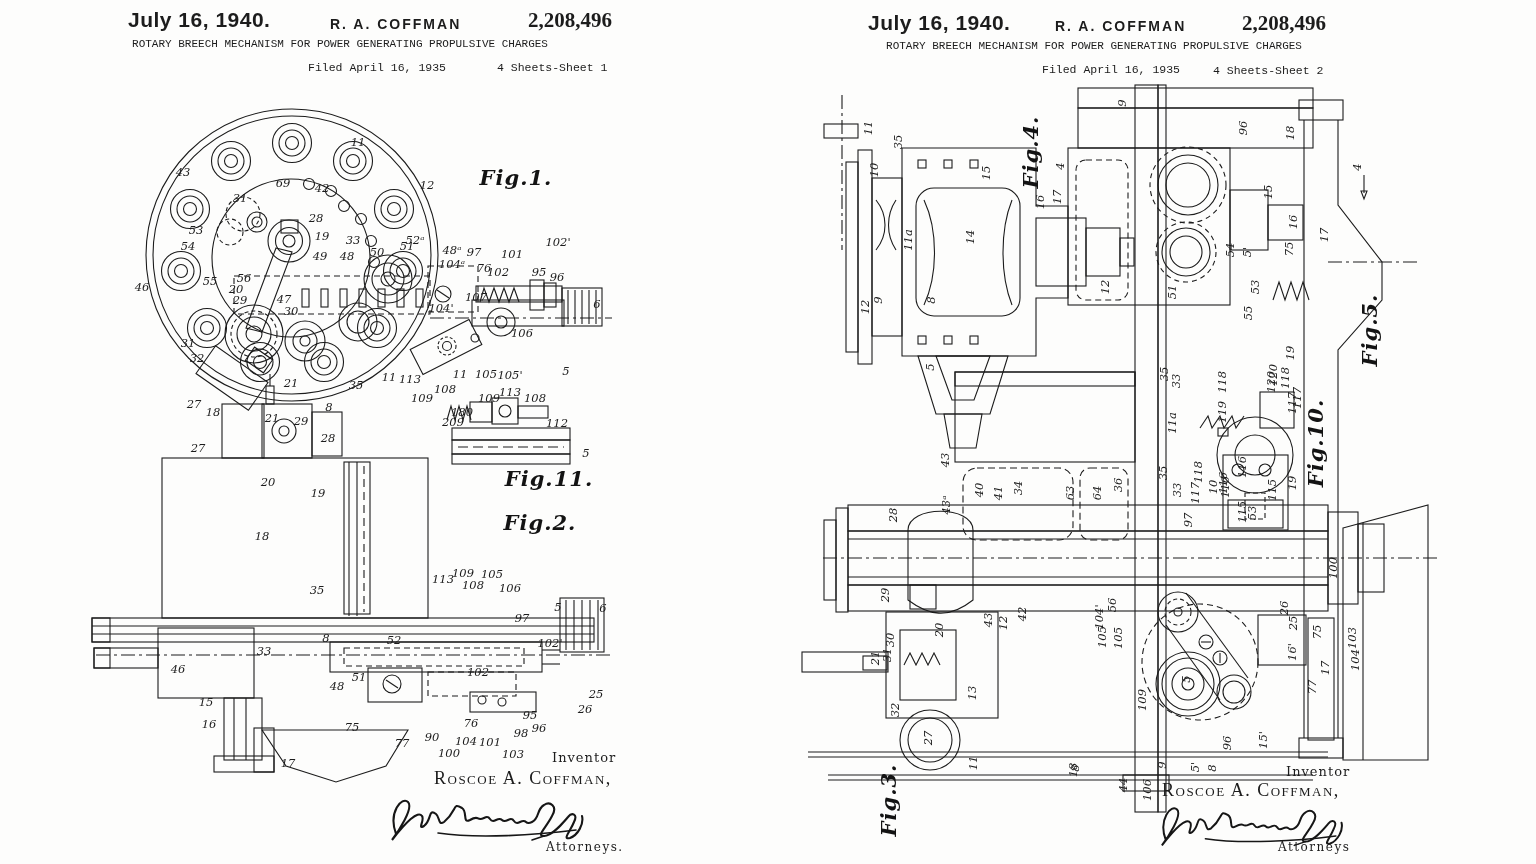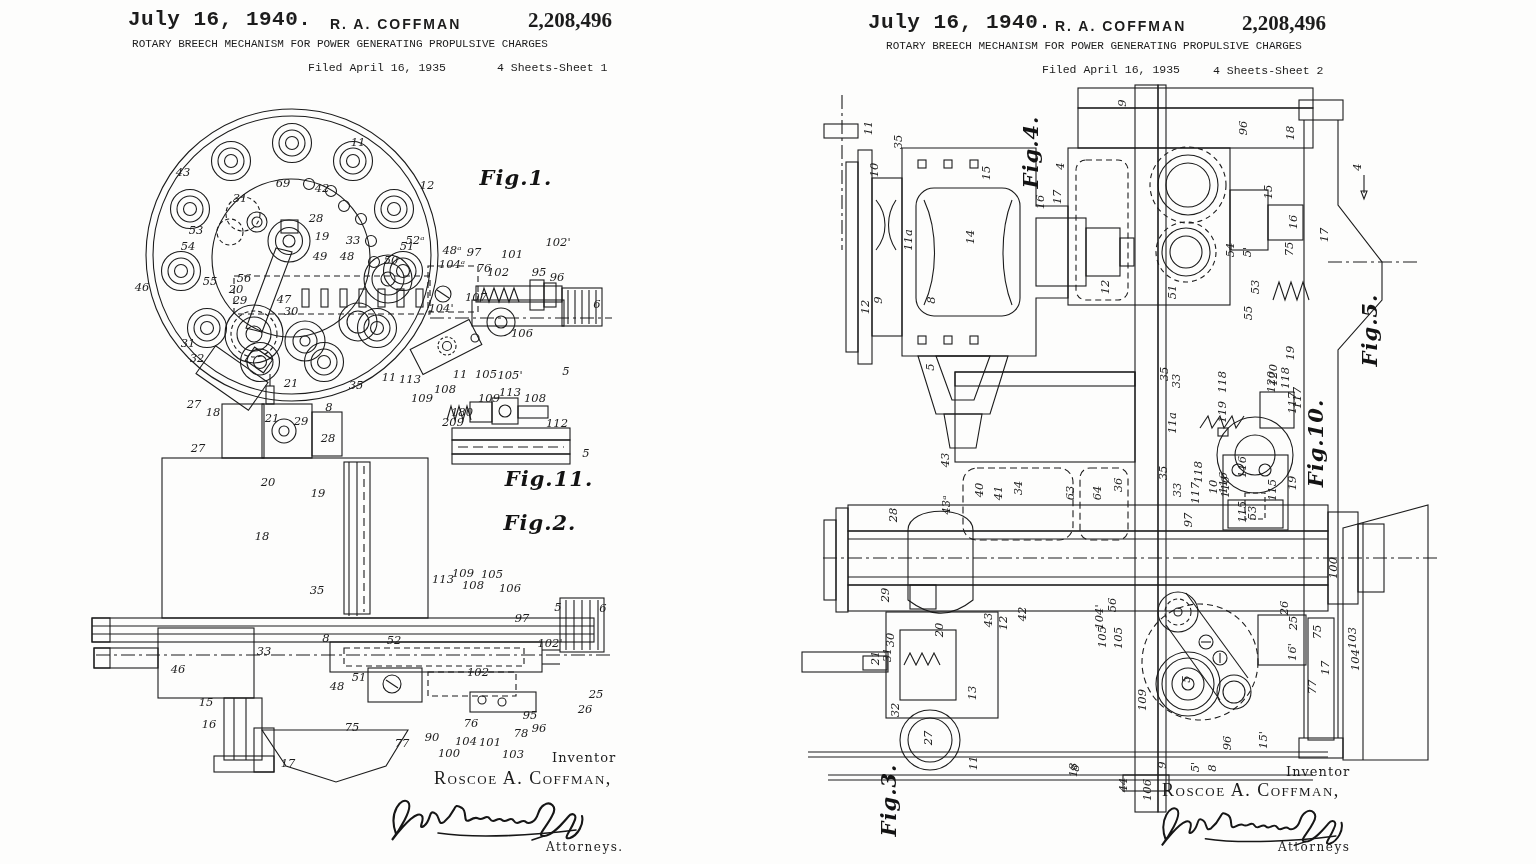--- a/index.html
+++ b/index.html
@@ -1,20 +1,20 @@
 <!DOCTYPE html>
 <html><head>
 <meta charset="utf-8">
 <style>
   html,body{margin:0;padding:0;background:#fdfdfc;}
   body{width:1536px;height:864px;position:relative;overflow:hidden;
        font-family:"Liberation Serif",serif;color:#1c1c1c;}
   .page{position:absolute;top:0;width:768px;height:864px;background:#fdfdfc;}
   #page-left{left:0;} #page-right{left:768px;}
-  .hdr-date{position:absolute;font-family:Liberation Mono, monospace;font-weight:bold;font-size:21px;letter-spacing:.5px;}
+  .hdr-date{position:absolute;font-family:Liberation Sans, sans-serif;font-weight:bold;font-size:21px;letter-spacing:.5px;}
   .hdr-name{position:absolute;font-family:"Liberation Sans",sans-serif;font-weight:bold;font-size:14px;letter-spacing:2px;}
   .hdr-num{position:absolute;font-family:"Liberation Serif",serif;font-weight:bold;font-size:21px;}
   .hdr-title{position:absolute;font-family:"Liberation Mono",monospace;font-size:11px;text-align:center;white-space:nowrap;}
   .hdr-filed,.hdr-sheet{position:absolute;font-family:"Liberation Mono",monospace;font-size:11.5px;white-space:nowrap;}
   .labels{position:absolute;left:0;top:0;width:768px;height:864px;pointer-events:none;}
   .ref{position:absolute;font-family:"DejaVu Serif",serif;font-style:italic;font-size:11.5px;color:#1c1c1c;
        transform:translate(-50%,-50%) rotate(var(--r,0deg));white-space:nowrap;}
   .figlabel{position:absolute;font-family:"DejaVu Serif",serif;font-style:italic;font-weight:bold;font-size:21px;
        letter-spacing:1px;color:#131313;transform:translate(-50%,-50%) rotate(var(--r,0deg));white-space:nowrap;}
   .inv-cap{position:absolute;font-family:"DejaVu Serif",serif;font-size:13px;letter-spacing:1px;}
@@ -248,21 +248,21 @@
       <span class="ref" style="left: 194px; top: 404px; --r: 0deg;">27</span>
       <span class="ref" style="left: 213px; top: 412px; --r: 0deg;">18</span>
       <span class="ref" style="left: 291px; top: 383px; --r: 0deg;">21</span>
       <span class="ref" style="left: 329px; top: 407px; --r: 0deg;">8</span>
       <span class="ref" style="left: 356px; top: 385px; --r: 0deg;">35</span>
       <span class="ref" style="left: 322px; top: 236px; --r: 0deg;">19</span>
       <span class="ref" style="left: 316px; top: 218px; --r: 0deg;">28</span>
       <span class="ref" style="left: 353px; top: 240px; --r: 0deg;">33</span>
       <span class="ref" style="left: 320px; top: 256px; --r: 0deg;">49</span>
       <span class="ref" style="left: 347px; top: 256px; --r: 0deg;">48</span>
-      <span class="ref" style="left: 377px; top: 260px; margin-left: 14px; --r: 0deg;">50</span>
+      <span class="ref" style="left: 377px; top: 252px; --r: 0deg;">50</span>
       <span class="ref" style="left: 407px; top: 246px; --r: 0deg;">51</span>
       <span class="ref" style="left: 415px; top: 240px; --r: 0deg;">52ᵃ</span>
       <span class="ref" style="left: 452px; top: 250px; --r: 0deg;">48ᵃ</span>
       <span class="ref" style="left: 474px; top: 252px; --r: 0deg;">97</span>
       <span class="ref" style="left: 512px; top: 254px; --r: 0deg;">101</span>
       <span class="ref" style="left: 452px; top: 264px; --r: 0deg;">104ᵃ</span>
       <span class="ref" style="left: 484px; top: 268px; --r: 0deg;">76</span>
       <span class="ref" style="left: 498px; top: 272px; --r: 0deg;">102</span>
       <span class="ref" style="left: 558px; top: 242px; --r: 0deg;">102'</span>
       <span class="ref" style="left: 539px; top: 272px; --r: 0deg;">95</span>
@@ -317,21 +317,21 @@
       <span class="ref" style="left: 510px; top: 588px; --r: 0deg;">106</span>
       <span class="ref" style="left: 522px; top: 618px; --r: 0deg;">97</span>
       <span class="ref" style="left: 558px; top: 607px; --r: 0deg;">5</span>
       <span class="ref" style="left: 603px; top: 608px; --r: 0deg;">6</span>
       <span class="ref" style="left: 550px; top: 643px; --r: 0deg;">102'</span>
       <span class="ref" style="left: 478px; top: 672px; --r: 0deg;">102</span>
       <span class="ref" style="left: 596px; top: 694px; --r: 0deg;">25</span>
       <span class="ref" style="left: 585px; top: 709px; --r: 0deg;">26</span>
       <span class="ref" style="left: 530px; top: 715px; --r: 0deg;">95</span>
       <span class="ref" style="left: 539px; top: 728px; --r: 0deg;">96</span>
-      <span class="ref" style="left: 521px; top: 733px; --r: 0deg;">78</span>
+      <span class="ref" style="left: 521px; top: 733px; --r: 0deg;">98</span>
       <span class="ref" style="left: 471px; top: 723px; --r: 0deg;">76</span>
     </div>
 
   <span class="inv-cap" style="left:552px;top:750px">Inventor</span>
   <span class="inv-name" style="left:434px;top:768px">Roscoe A. Coffman,</span>
   <svg class="sig" style="left:386px;top:792px" width="210" height="55" viewBox="0 0 210 55">
     <g fill="none" stroke="#161616" stroke-width="2.1" stroke-linecap="round">
       <path d="M10,42 C2,20 16,4 22,10 C28,16 12,40 6,48 C20,30 32,18 36,24 C39,28 31,38 38,34 C46,28 42,16 50,22 C54,25 52,34 58,30 C72,18 66,10 76,16 C82,20 76,32 84,28 C94,22 90,30 98,26 C106,22 102,32 110,28 C118,24 114,32 122,28 C130,24 126,34 134,30 C142,26 138,34 146,30 C154,26 150,18 158,13 C164,9 172,14 166,24 C160,36 150,44 158,44 C166,44 176,32 182,25 C186,20 192,22 188,30 C184,40 176,48 184,46 C192,43 198,32 196,24"></path>
       <path d="M52,41 C92,47 150,43 190,38" stroke-width="1.6"></path>
       <path d="M146,48 l12,-4" stroke-width="1.6"></path>

